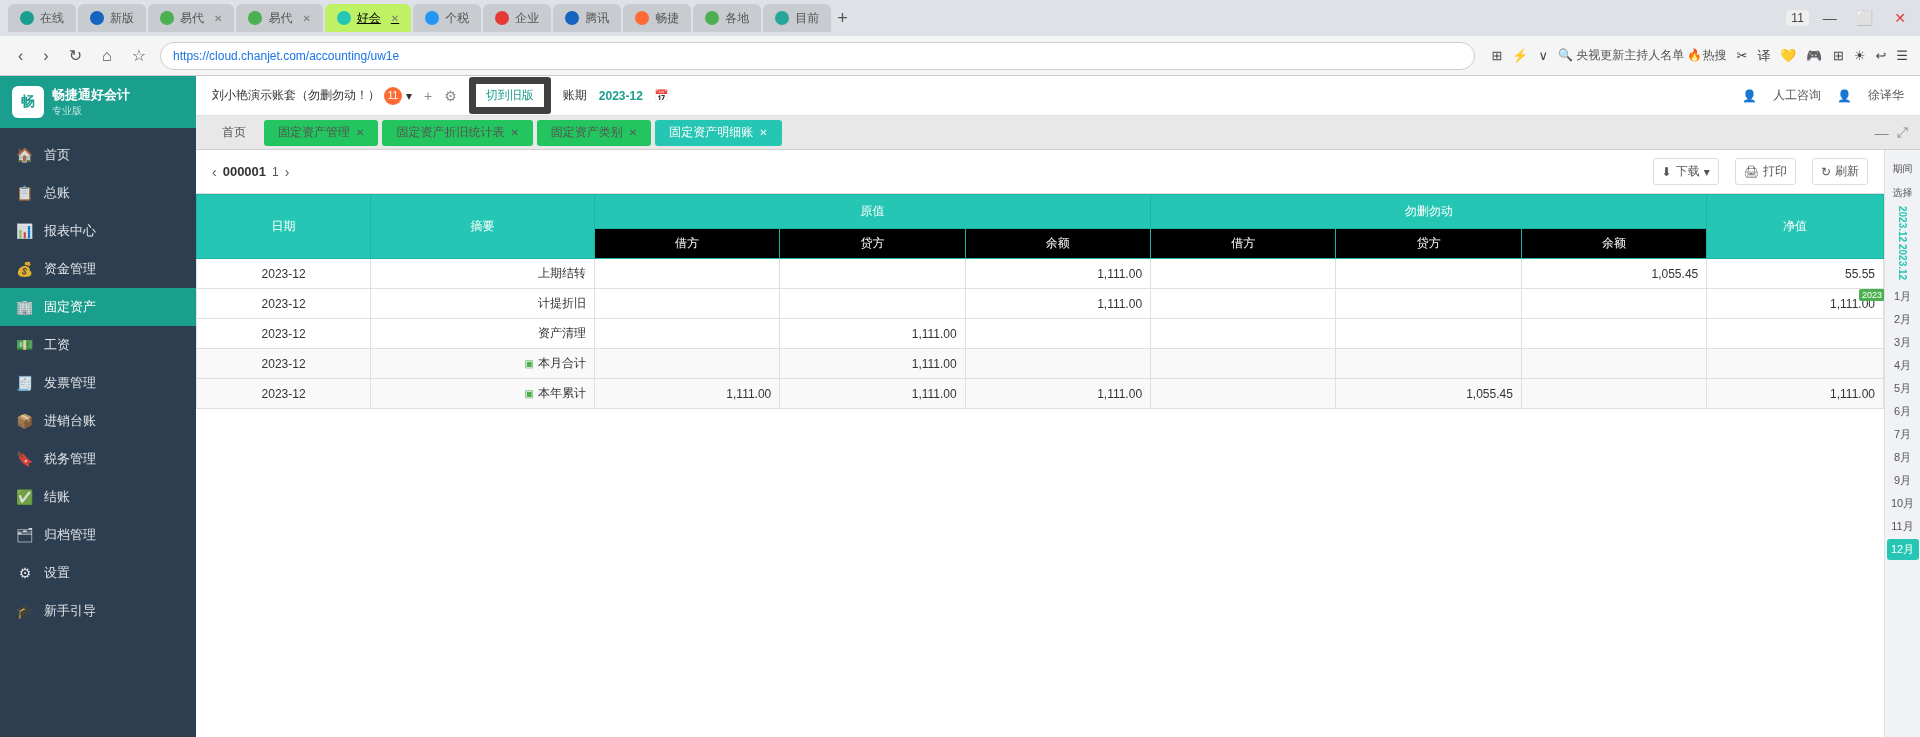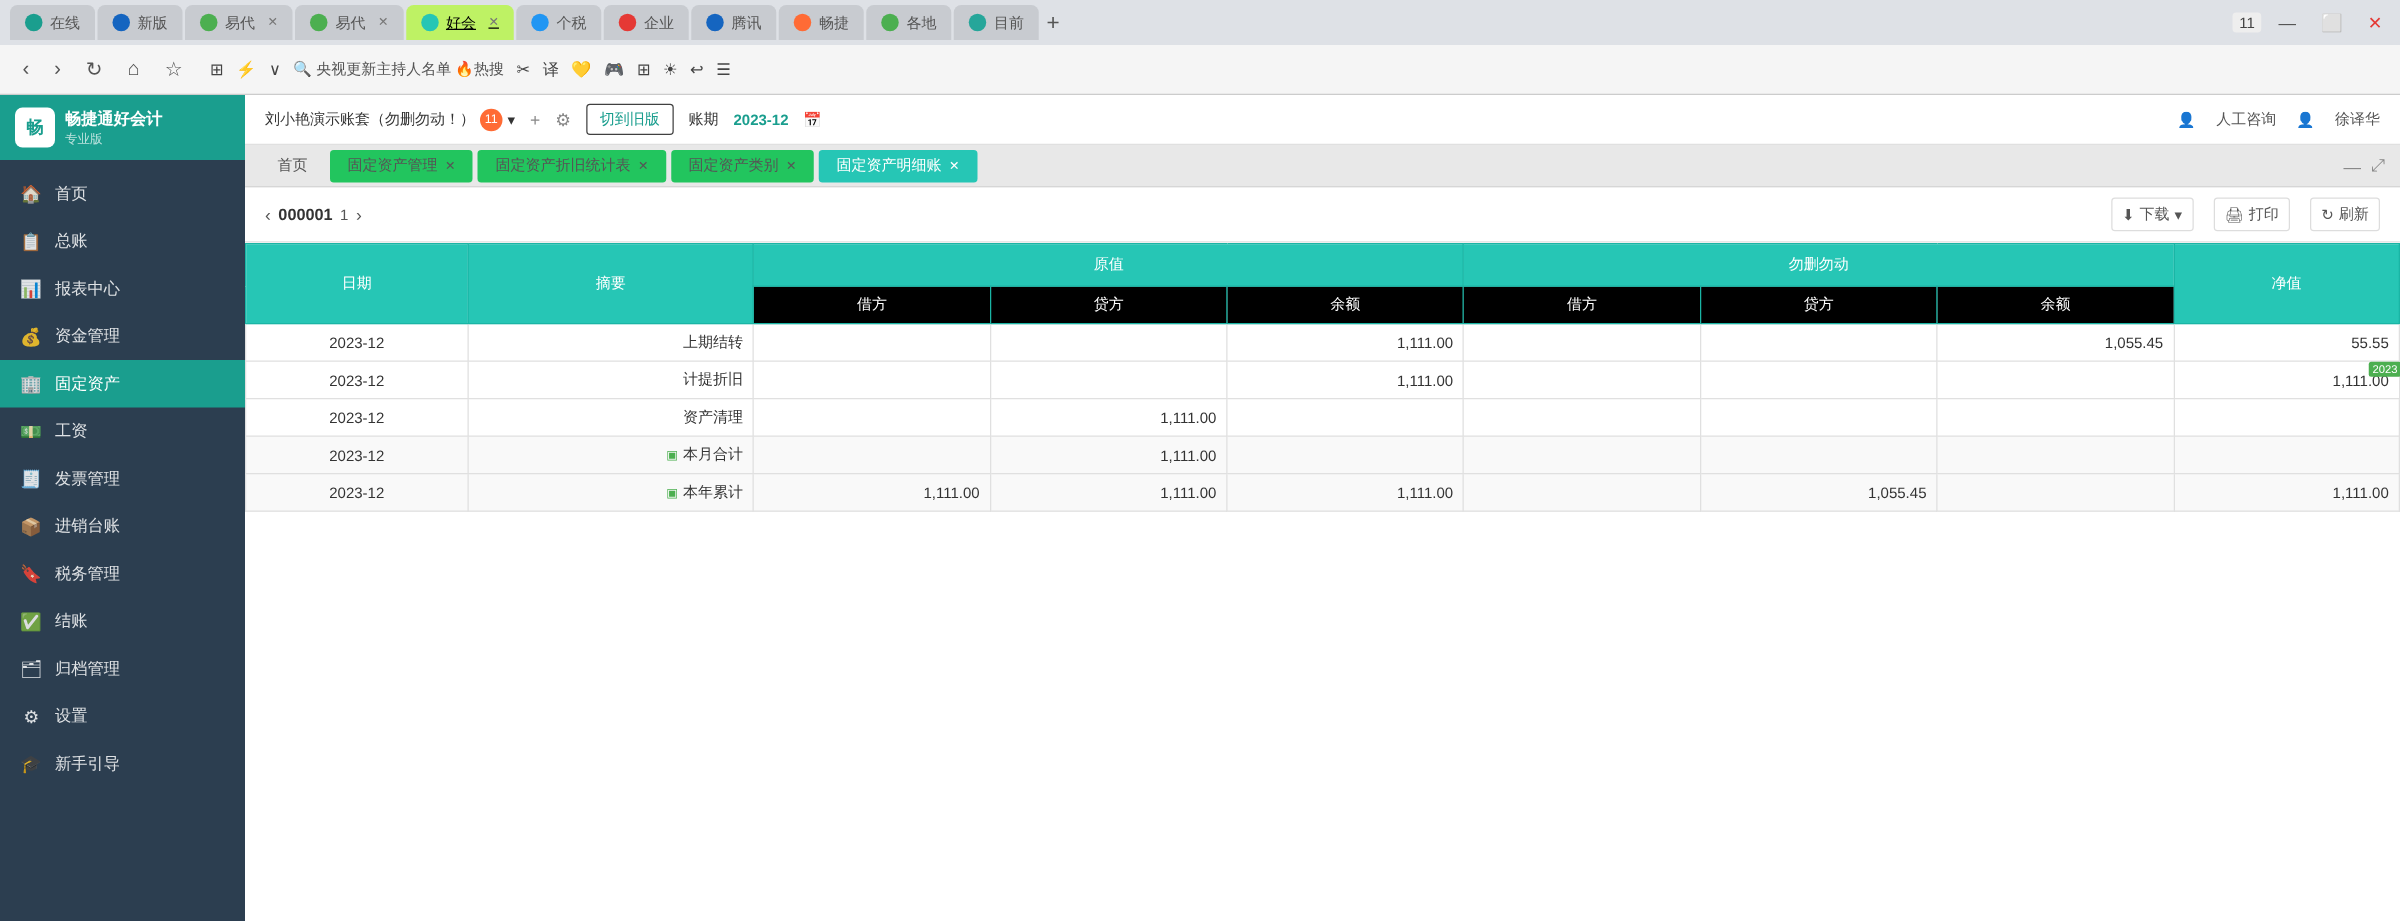--- a/index.html
+++ b/index.html
@@ -36,21 +36,21 @@
     .nav-icon { width: 18px; height: 18px; display: flex; align-items: center; justify-content: center; font-size: 14px; }
 
     
     .main-content { flex: 1; background: #f0f2f5; display: flex; flex-direction: column; overflow: hidden; }
 
     
     .app-topbar { background: white; display: flex; align-items: center; height: 40px; padding: 0 16px; border-bottom: 1px solid #e0e0e0; gap: 12px; }
     .app-topbar-left { display: flex; align-items: center; gap: 12px; }
     .account-selector { display: flex; align-items: center; gap: 4px; font-size: 12px; color: #333; cursor: pointer; }
     .account-badge { background: #ff6b35; color: white; border-radius: 50%; width: 18px; height: 18px; display: flex; align-items: center; justify-content: center; font-size: 10px; }
-    .switch-btn { background: white; border: 1px solid #404040; color: #1a9e8e; padding: 3px 10px; border-radius: 3px; font-size: 12px; cursor: pointer; }
+    .switch-btn { background: white; border: 7px solid #404040; color: #1a9e8e; padding: 3px 10px; border-radius: 3px; font-size: 12px; cursor: pointer; }
     .period-label { font-size: 12px; color: #333; }
     .app-topbar-right { margin-left: auto; display: flex; align-items: center; gap: 16px; font-size: 12px; color: #555; }
 
     
     .page-tabs { background: #e8e8e8; display: flex; align-items: center; height: 34px; padding: 0 12px; gap: 4px; border-bottom: 1px solid #d0d0d0; }
     .page-tab { display: flex; align-items: center; gap: 6px; padding: 4px 14px; height: 26px; border-radius: 3px; font-size: 12px; cursor: pointer; background: #22c55e; color: #555; }
     .page-tab.active { background: #26c6b5; color: white; }
     .page-tab-close { font-size: 10px; cursor: pointer; }
     .page-tab-home { background: none; color: #555; }
 
@@ -163,20 +163,21 @@
       <button class="wc-btn" style="color:#e53935;">✕</button>
     </div>
   </div>
 
   <div class="address-bar">
     <button class="nav-btn">‹</button>
     <button class="nav-btn">›</button>
     <button class="nav-btn">↻</button>
     <button class="nav-btn">⌂</button>
     <button class="nav-btn">☆</button>
+    <input class="address-input" type="text" value="https://cloud.chanjet.com/accounting/uw1e" style="">
     <div class="toolbar-icons">
       <span>⊞</span>
       <span>⚡</span>
       <span>∨</span>
       <span style="font-size:12px; color:#555;">🔍 央视更新主持人名单 🔥热搜</span>
       <span>✂</span>
       <span>译</span>
       <span>💛</span>
       <span>🎮</span>
       <span>⊞</span>
@@ -420,15 +421,33 @@
                 <td class="amount"></td>
                 <td class="amount">1,055.45</td>
                 <td class="amount"></td>
                 <td class="amount">1,111.00</td>
               </tr>
             </tbody>
           </table>
         </div>
       </div>
 
+      <div class="right-panel">
+        <div class="period-selector-label">期间</div>
+        <div class="period-selector-label">选择</div>
+        <div class="period-date" style="font-size:10px; writing-mode:vertical-lr; color:#26c6b5;">2023.12</div>
+        <div class="period-date" style="font-size:10px; writing-mode:vertical-lr; color:#26c6b5; margin-bottom:4px;">2023.12</div>
+        <div class="period-item">1月</div>
+        <div class="period-item">2月</div>
+        <div class="period-item">3月</div>
+        <div class="period-item">4月</div>
+        <div class="period-item">5月</div>
+        <div class="period-item">6月</div>
+        <div class="period-item">7月</div>
+        <div class="period-item">8月</div>
+        <div class="period-item">9月</div>
+        <div class="period-item">10月</div>
+        <div class="period-item">11月</div>
+        <div class="period-item active">12月</div>
+      </div>
     </div>
   </div>
 </div>
 
 </body></html>

